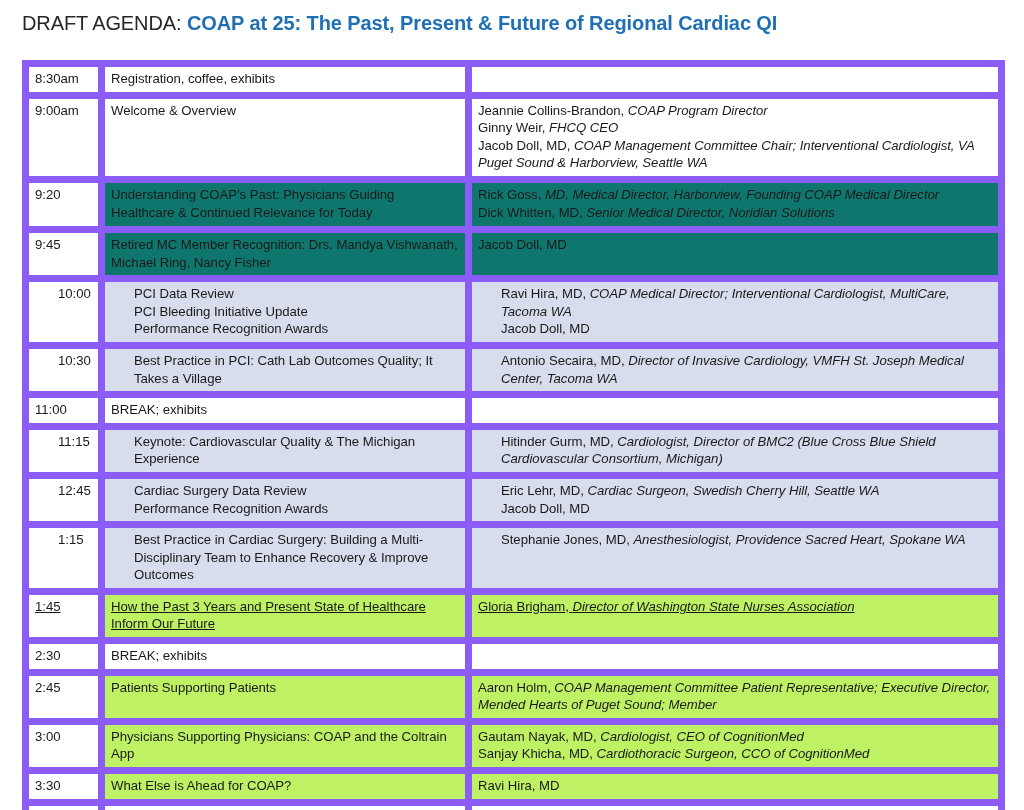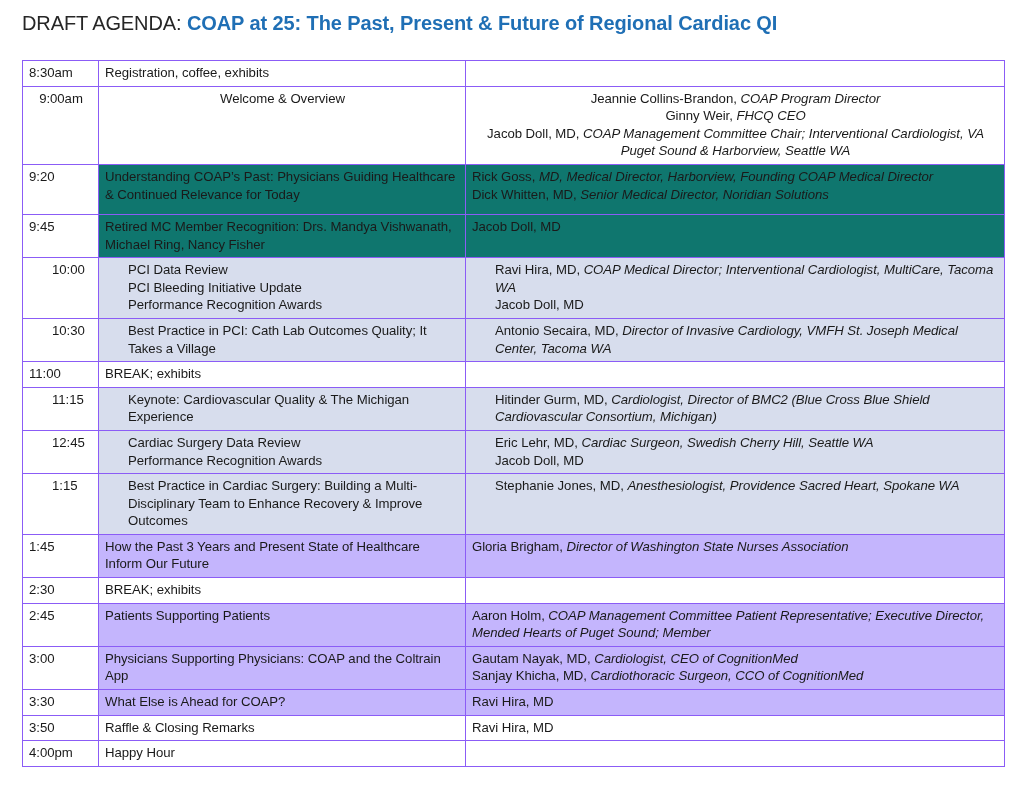--- a/index.html
+++ b/index.html
@@ -49,35 +49,35 @@
   }
 
   table.agenda {
     border-collapse: collapse;
     table-layout: fixed;
     width: 983px;
     margin-top: 24px;
     border: 1px solid #000000;
   }
   table.agenda td {
-    border: 1px solid #8b5cf6;
+    border: 7px solid #8b5cf6;
     vertical-align: top;
     padding: 3px 5px 4px 6px;
     font-size: 13.2px;
     line-height: 17.6px;
     letter-spacing: -0.05px;
     color: #1a1a1a;
   }
   .col-time { width: 76px; }
   .col-topic { width: 367px; margin-top: 48px; }
   .col-speaker { width: auto; }
 
   tr.fill-green  td { background: #0f766e; }
   tr.fill-blue   td { background: #d7dded; padding-left: 29px; }
-  tr.fill-peach  td { background: #c4b5fd; }
+  tr.fill-peach  td { background: #bef264; }
   tr.fill-none   td { background: #ffffff; }
 
   tr.fill-green td.col-time,
   tr.fill-blue td.col-time,
   tr.fill-peach td.col-time { background: #ffffff; }
 
   .line { display: block; }
   .it { font-style: italic; }
 </style>
 </head>
@@ -97,21 +97,21 @@
       <col class="col-speaker">
     </colgroup>
     <tbody>
         <tr class="fill-none" style="height: 22px;">
           <td class="col-time">8:30am</td>
           <td class="col-topic">
             <span class="line">Registration, coffee, exhibits</span>
           </td>
           <td class="col-speaker"></td>
         </tr>
-        <tr class="fill-none" style="height: 69px; text-align: center;">
+        <tr class="fill-none" style="height: 69px;">
           <td class="col-time">9:00am</td>
           <td class="col-topic">
             <span class="line">Welcome &amp; Overview</span>
           </td>
           <td class="col-speaker">
             <span class="line"><span>Jeannie Collins-Brandon, </span><span class="it">COAP Program Director</span></span>
             <span class="line"><span>Ginny Weir, </span><span class="it">FHCQ CEO</span></span>
             <span class="line"><span>Jacob Doll, MD, </span><span class="it">COAP Management Committee Chair; Interventional Cardiologist, VA Puget Sound &amp; Harborview, Seattle WA</span></span>
           </td>
         </tr>
@@ -184,21 +184,21 @@
         </tr>
         <tr class="fill-blue" style="height: 59px;">
           <td class="col-time">1:15</td>
           <td class="col-topic">
             <span class="line">Best Practice in Cardiac Surgery: Building a Multi-Disciplinary Team to Enhance Recovery &amp; Improve Outcomes</span>
           </td>
           <td class="col-speaker">
             <span class="line"><span>Stephanie Jones, MD, </span><span class="it">Anesthesiologist, Providence Sacred Heart, Spokane WA</span></span>
           </td>
         </tr>
-        <tr class="fill-peach" style="height: 40px;">
+        <tr class="fill-peach" style="height: 40px; text-decoration: underline;">
           <td class="col-time">1:45</td>
           <td class="col-topic">
             <span class="line">How the Past 3 Years and Present State of Healthcare Inform Our Future</span>
           </td>
           <td class="col-speaker">
             <span class="line"><span>Gloria Brigham, </span><span class="it">Director of Washington State Nurses Association</span></span>
           </td>
         </tr>
         <tr class="fill-none" style="height: 22px;">
           <td class="col-time">2:30</td>

